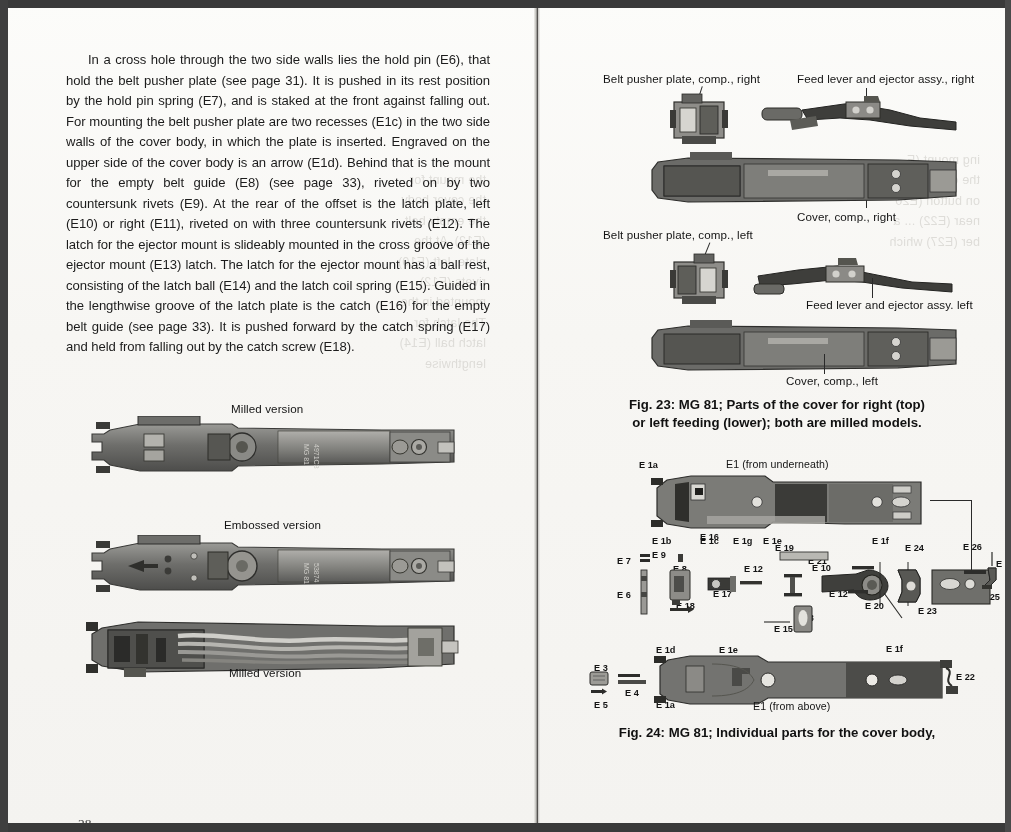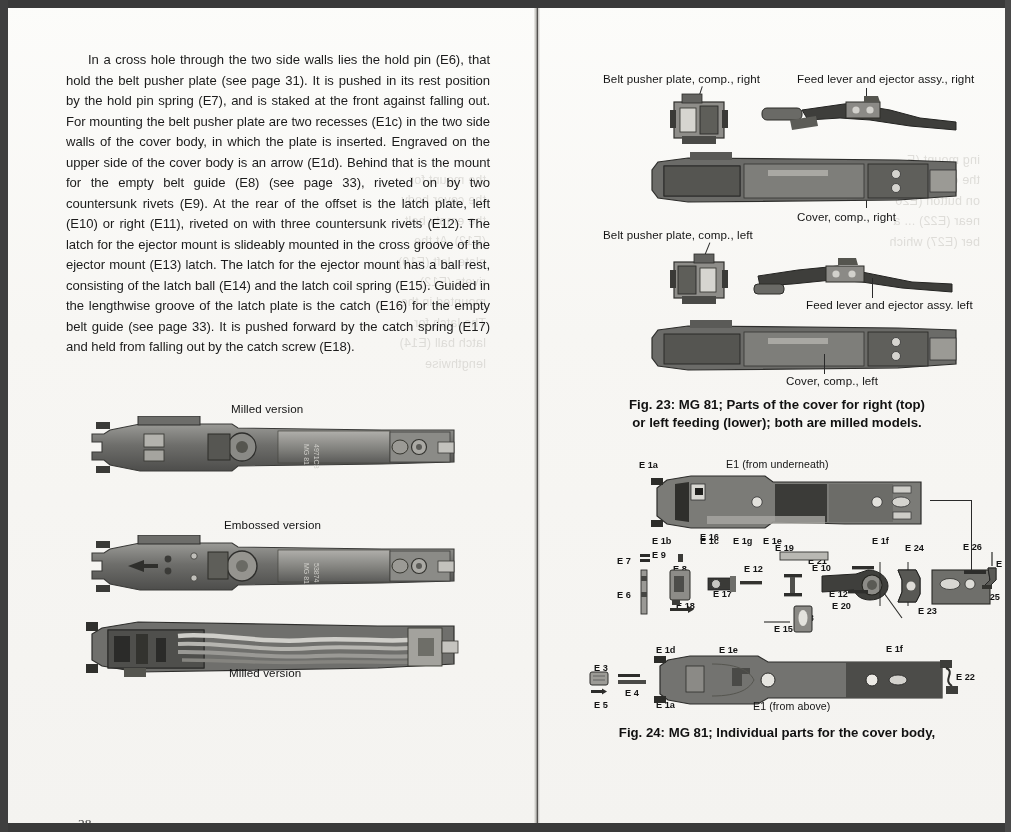--- a/index.html
+++ b/index.html
@@ -371,21 +371,21 @@
   <div class="lbl lbl-sm" style="left:812px; top:563px;">E 10</div>
   <div class="lbl lbl-sm" style="left:905px; top:543px;">E 24</div>
   <div class="lbl lbl-sm" style="left:963px; top:542px;">E 26</div>
   <div class="lbl lbl-sm" style="left:961px; top:559px;margin-left:35px;">E 27</div>
   <div class="lbl lbl-sm" style="left:617px; top:590px;">E 6</div>
   <div class="lbl lbl-sm" style="left:713px; top:589px;">E 17</div>
   <div class="lbl lbl-sm" style="left:829px; top:589px;">E 12</div>
   <div class="lbl lbl-sm" style="left:676px; top:601px;">E 18</div>
   <div class="lbl lbl-sm" style="left:795px; top:613px;">E 13</div>
   <div class="lbl lbl-sm" style="left:750px; top:624px;padding-left:24px;">E 15</div>
-  <div class="lbl lbl-sm" style="left:832px; top:601px;">E 20</div>
+  <div class="lbl lbl-sm" style="left:865px; top:601px;">E 20</div>
   <div class="lbl lbl-sm" style="left:918px; top:606px;">E 23</div>
   <div class="lbl lbl-sm" style="left:981px; top:592px;">E 25</div>
 
   <div class="plate" style="left:612px; top:548px; width:380px; height:92px; background:transparent;">
     <svg width="380" height="92" viewBox="0 0 380 92">
 
       <rect x="28" y="6" width="10" height="3" fill="#2b2b29"></rect>
       <rect x="28" y="11" width="10" height="3" fill="#2b2b29"></rect>
 
       <rect x="29" y="22" width="6" height="44" fill="#9a9995" stroke="#2e2e2c" stroke-width=".9"></rect>

